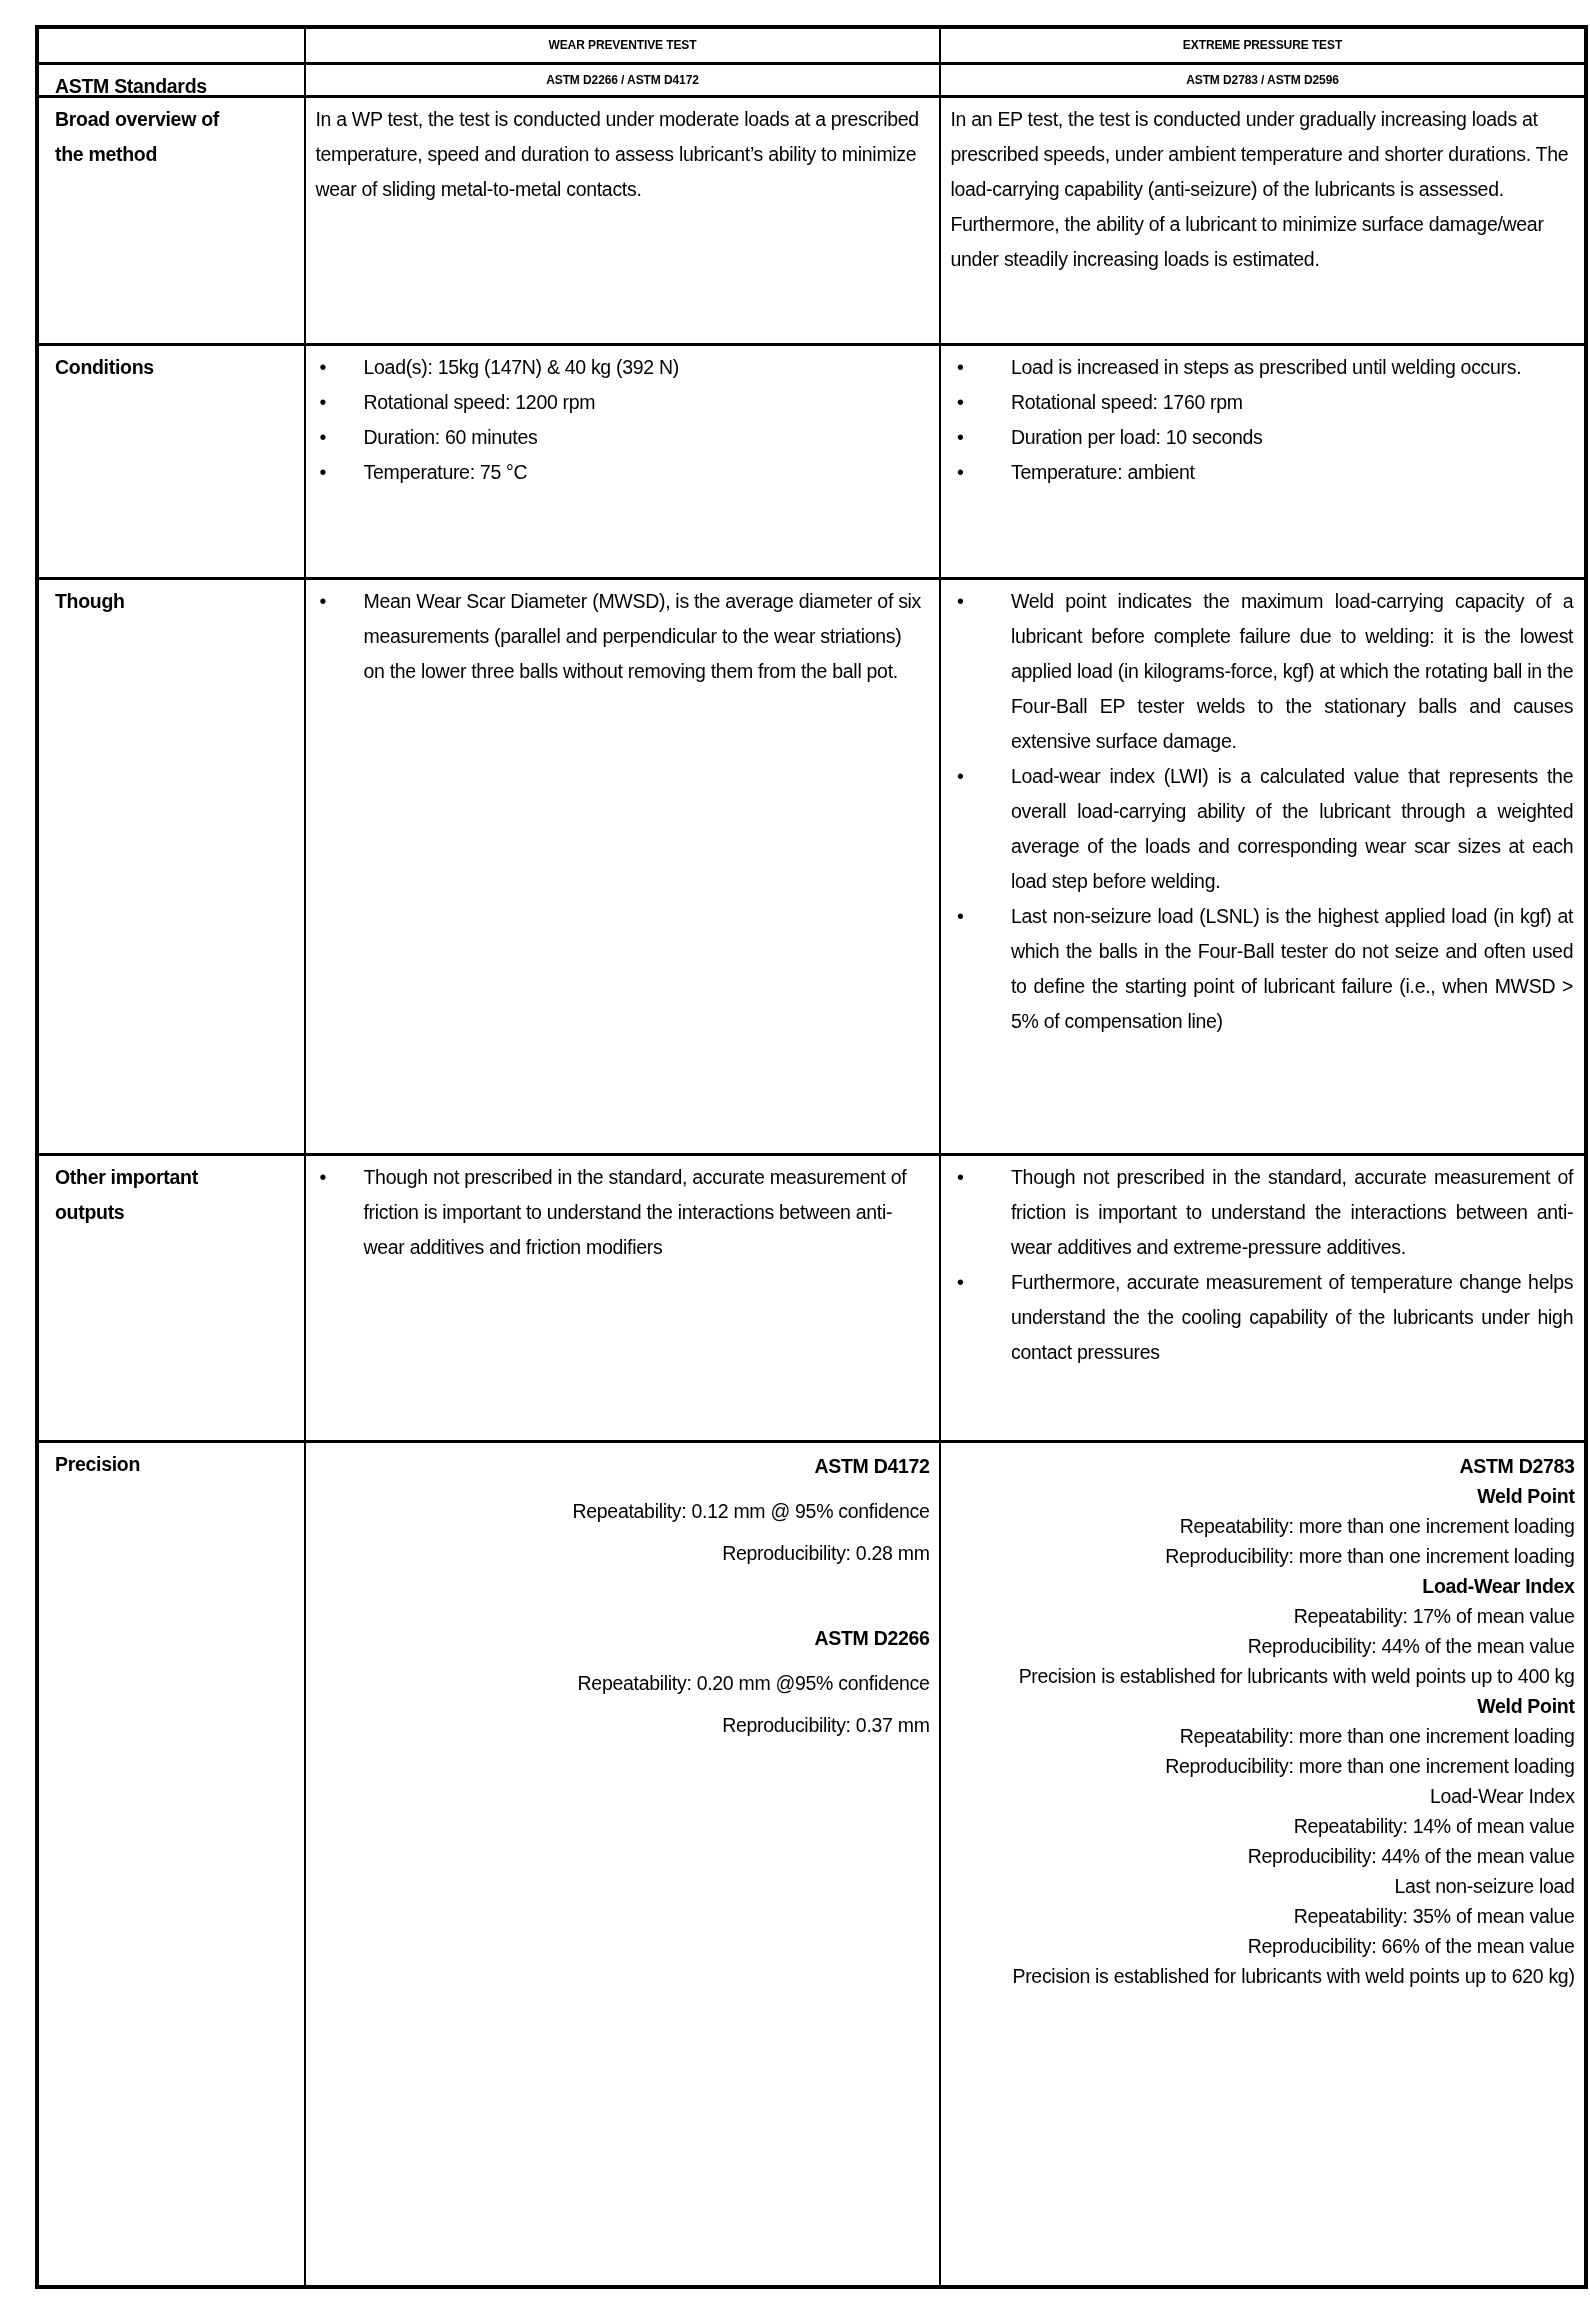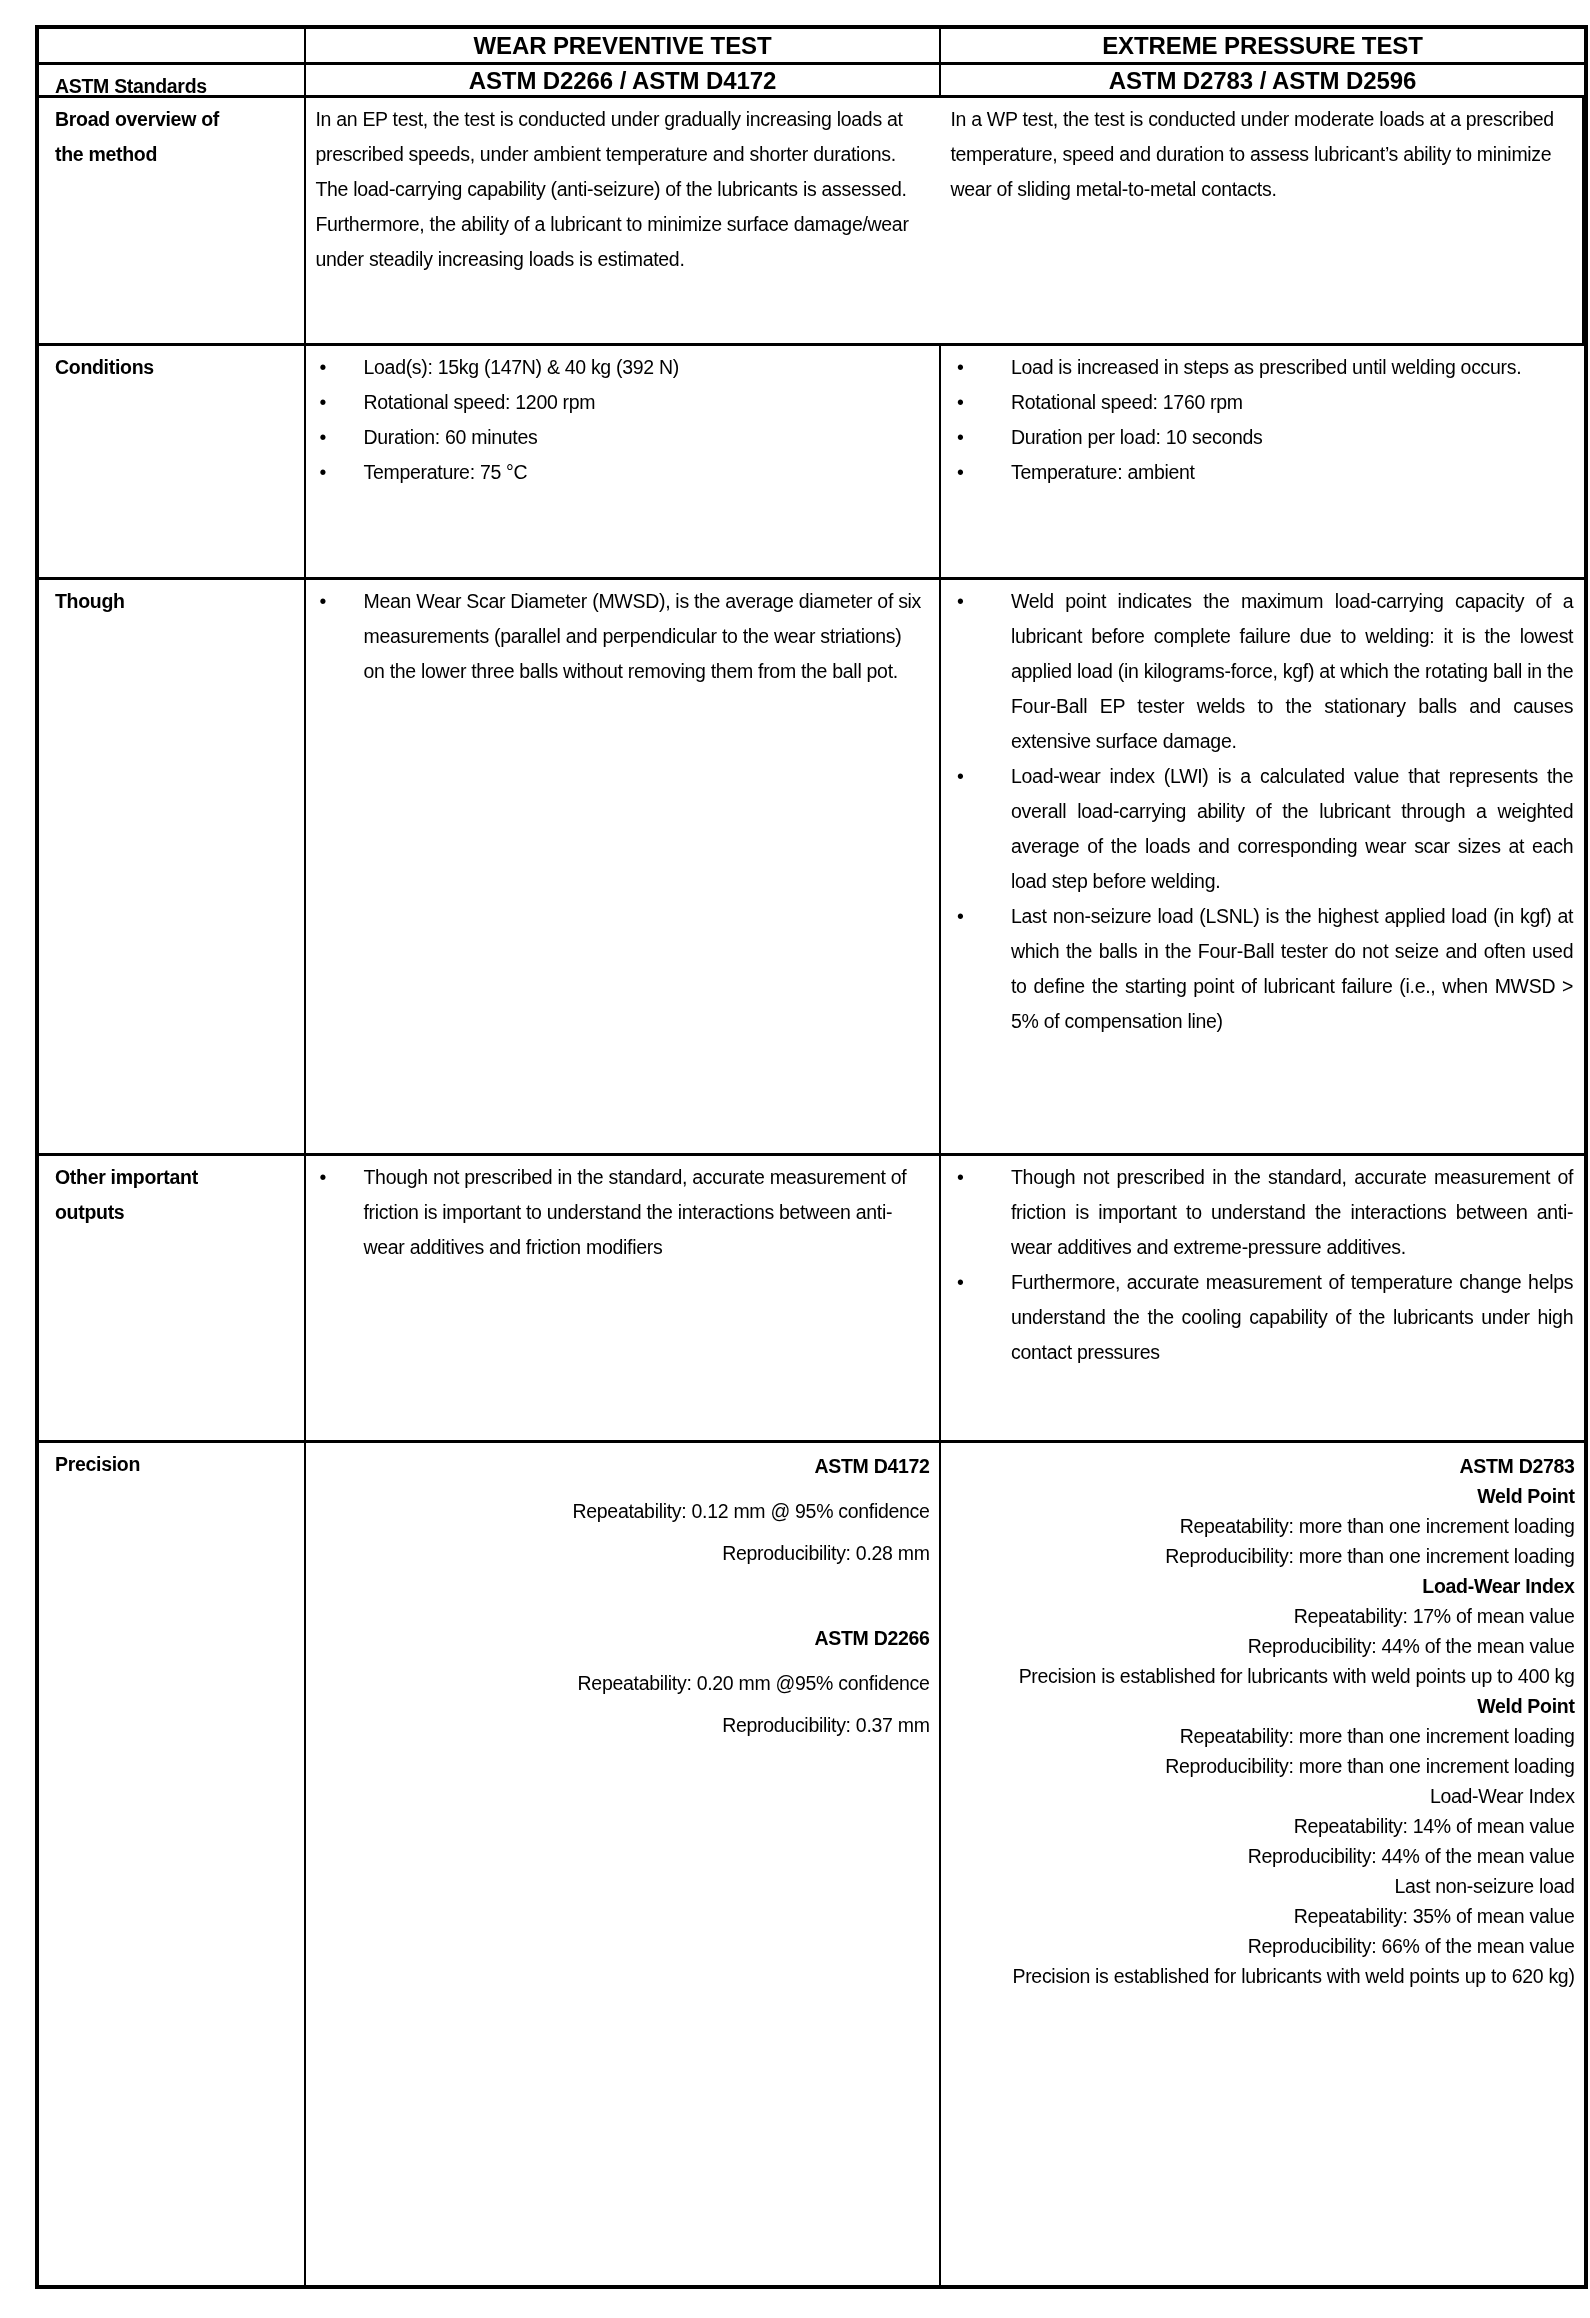--- a/index.html
+++ b/index.html
@@ -20,21 +20,21 @@
     box-sizing:border-box;overflow:hidden;
     border-right:2.7px solid #000;border-bottom:3.4px solid #000;
     font-size:19.5px;line-height:35px;
     padding:4px 9.4px 0 9.4px;
   }
   .cell.lastcol{border-right:none;}
   .cell.lastrow{border-bottom:none;}
   .label{font-weight:bold;padding:4px 54px 0 16px;}
   .center{display:flex;align-items:center;justify-content:center;text-align:center;padding:0 4px;}
   .bold{font-weight:bold;}
-  .hdr{font-size:24px;letter-spacing:-0.1px;}
+  .hdr{font-size:12px;letter-spacing:-0.1px;}
   .u{text-underline-offset:3.4px;}
   .li{display:flex;align-items:flex-start;}
   .li .dot{flex:0 0 44px;padding-left:13.5px;}
   .c3 .li .dot{flex:0 0 54px;padding-left:16px;}
   .li .btxt{flex:1 1 auto;min-width:0;}
   .just{text-align:justify;}
   .pcell{font-size:19.5px;line-height:30px;padding-top:8px;}
   .pcell p{margin:0;text-align:right;}
   .ind{padding-left:15px;}
   .g1{margin-top:10.8px;}
@@ -51,22 +51,22 @@
 
   <div class="cell label"></div>
   <div class="cell center bold hdr">WEAR PREVENTIVE TEST</div>
   <div class="cell center bold hdr lastcol c3">EXTREME PRESSURE TEST</div>
 
   <div class="cell label">ASTM Standards</div>
   <div class="cell center bold hdr">ASTM D2266 / ASTM D4172</div>
   <div class="cell center bold hdr lastcol c3">ASTM D2783 / ASTM D2596</div>
 
   <div class="cell label">Broad overview of the method</div>
+  <div class="cell">In a WP test, the test is conducted under moderate loads at a prescribed temperature, speed and duration to assess lubricant’s ability to minimize wear of sliding metal-to-metal contacts.</div>
   <div class="cell lastcol c3">In an EP test, the test is conducted under gradually increasing loads at prescribed speeds, under ambient temperature and shorter durations. The load-carrying capability (anti-seizure) of the lubricants is assessed. Furthermore, the ability of a lubricant to minimize surface damage/wear under steadily increasing loads is estimated.</div>
-  <div class="cell">In a WP test, the test is conducted under moderate loads at a prescribed temperature, speed and duration to assess lubricant’s ability to minimize wear of sliding metal-to-metal contacts.</div>
 
   <div class="cell label">Conditions</div>
   <div class="cell" style="padding-left:0;padding-right:13.5px;">
     <div class="li">
         <span class="dot">•</span>
         <div class="btxt">Load(s): 15kg (147N) &amp; 40 kg (392 N)</div>
       </div>
     <div class="li">
         <span class="dot">•</span>
         <div class="btxt">Rotational speed: 1200 rpm</div>

